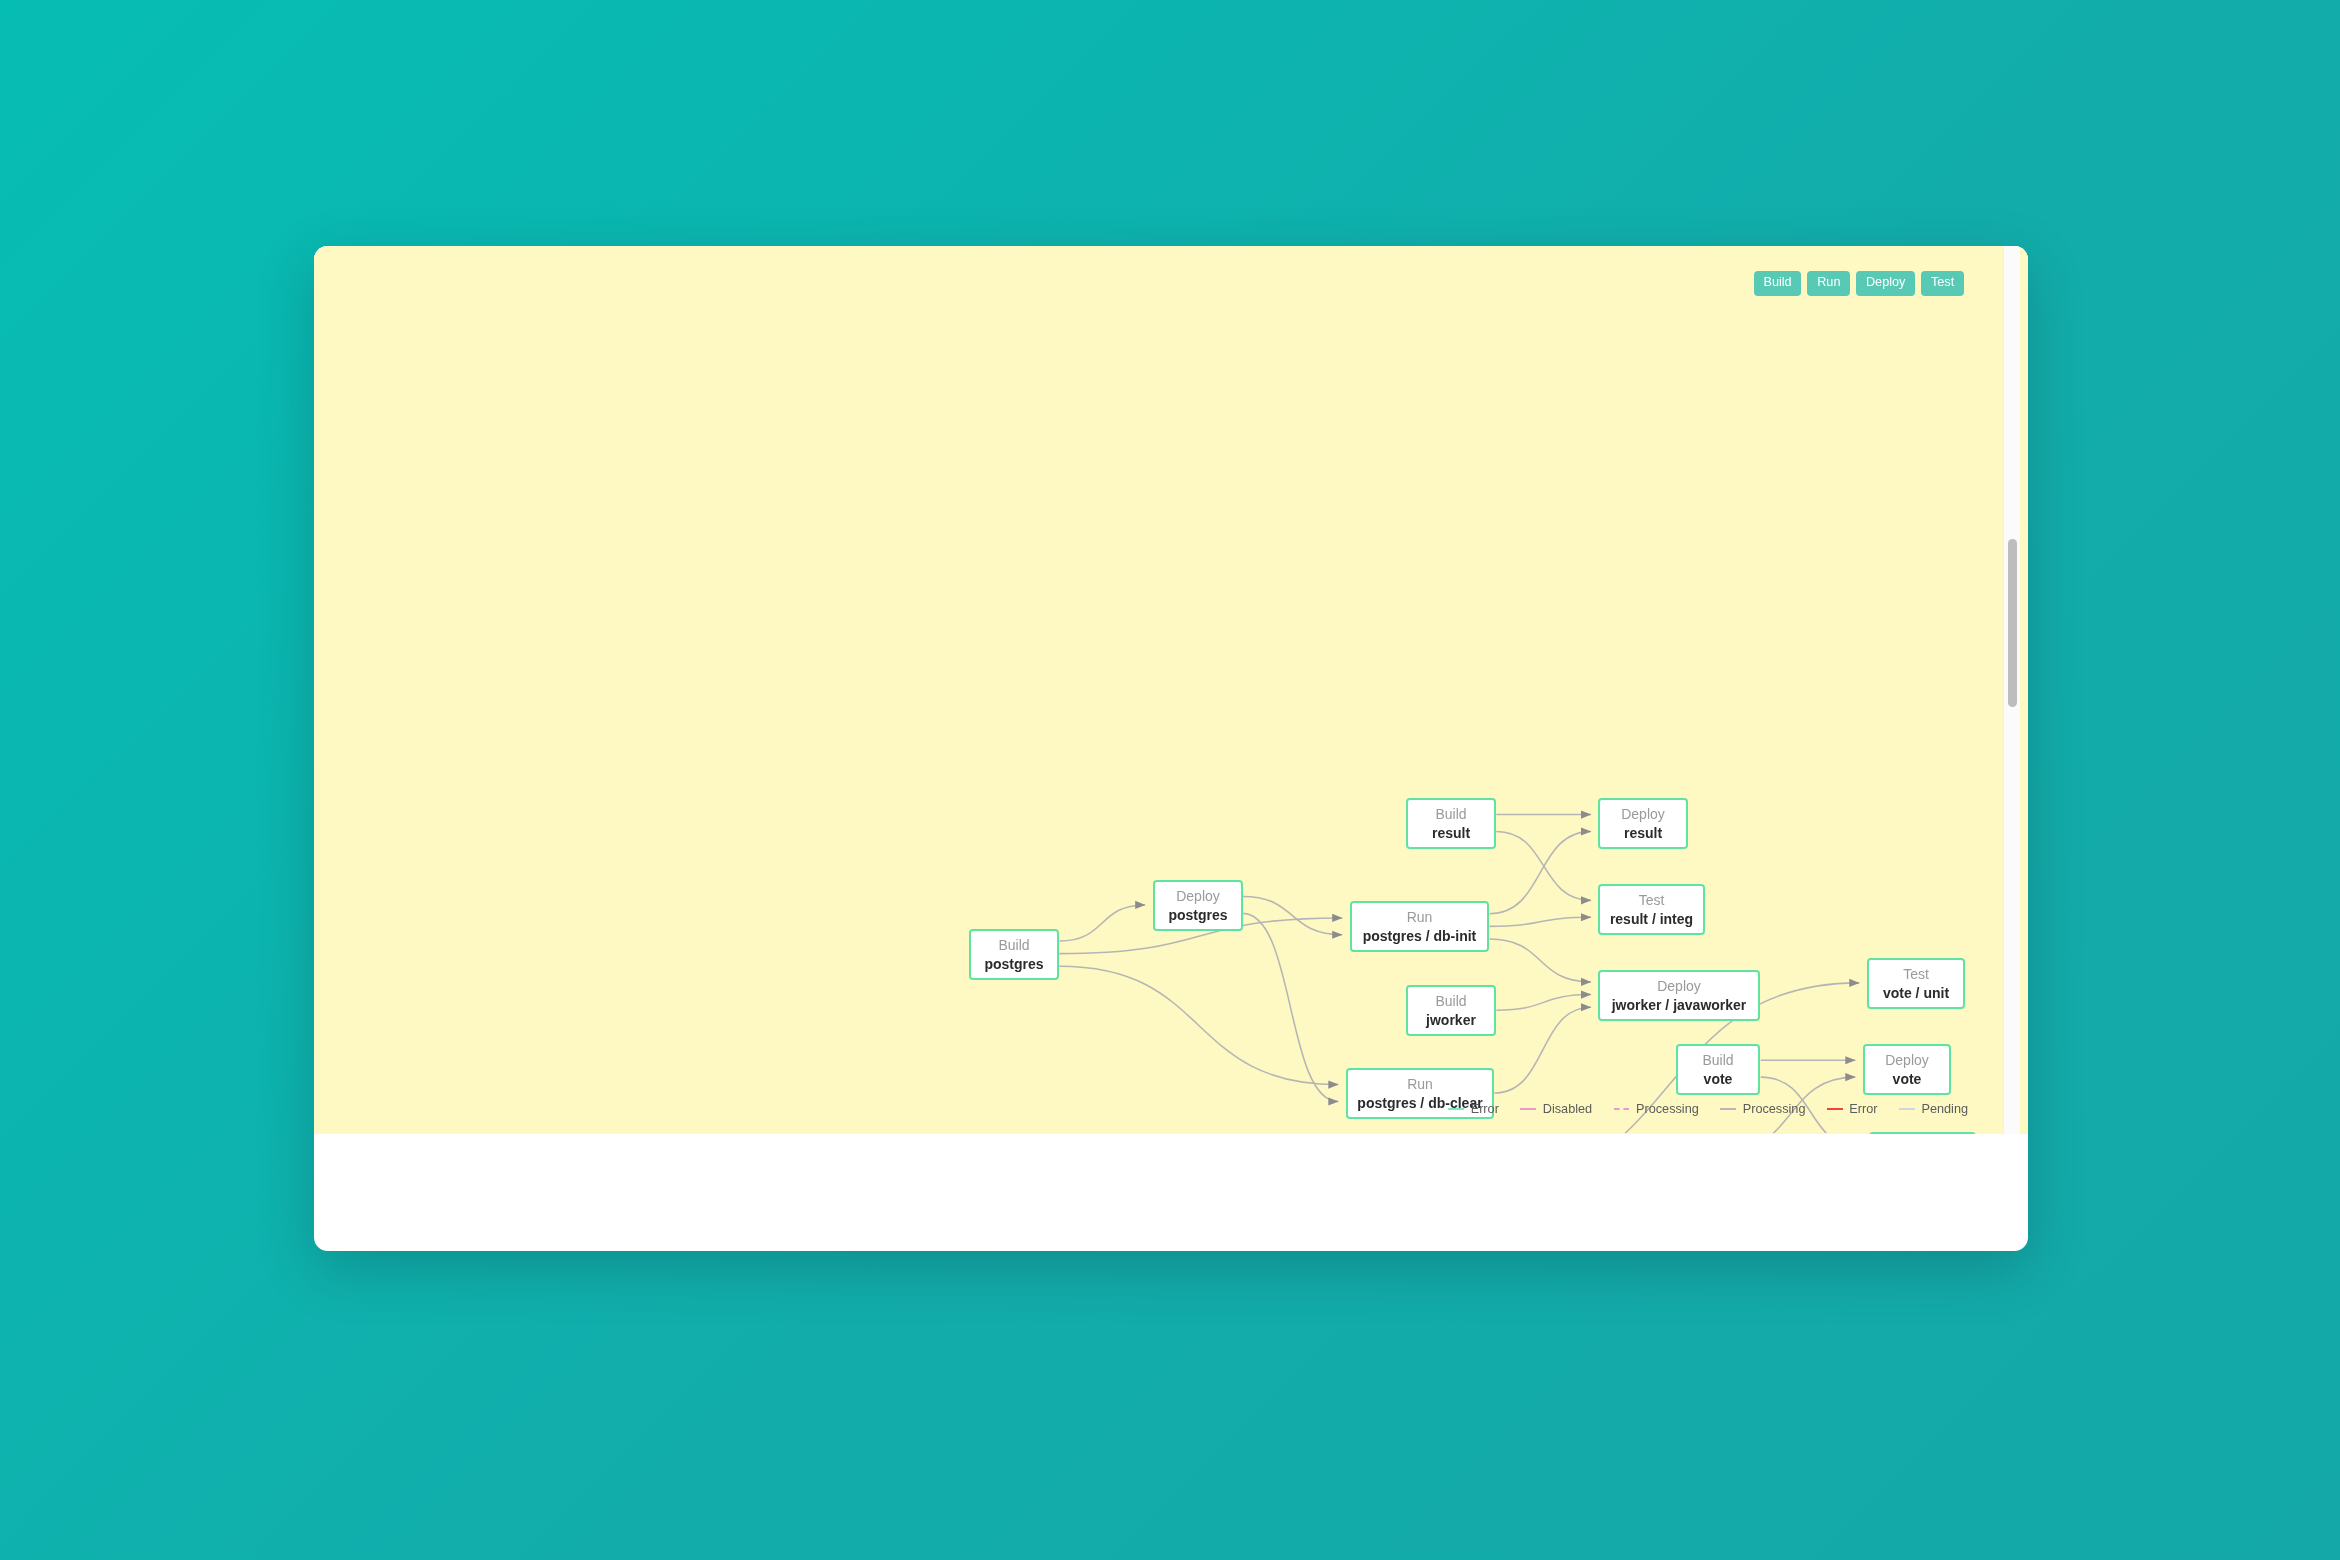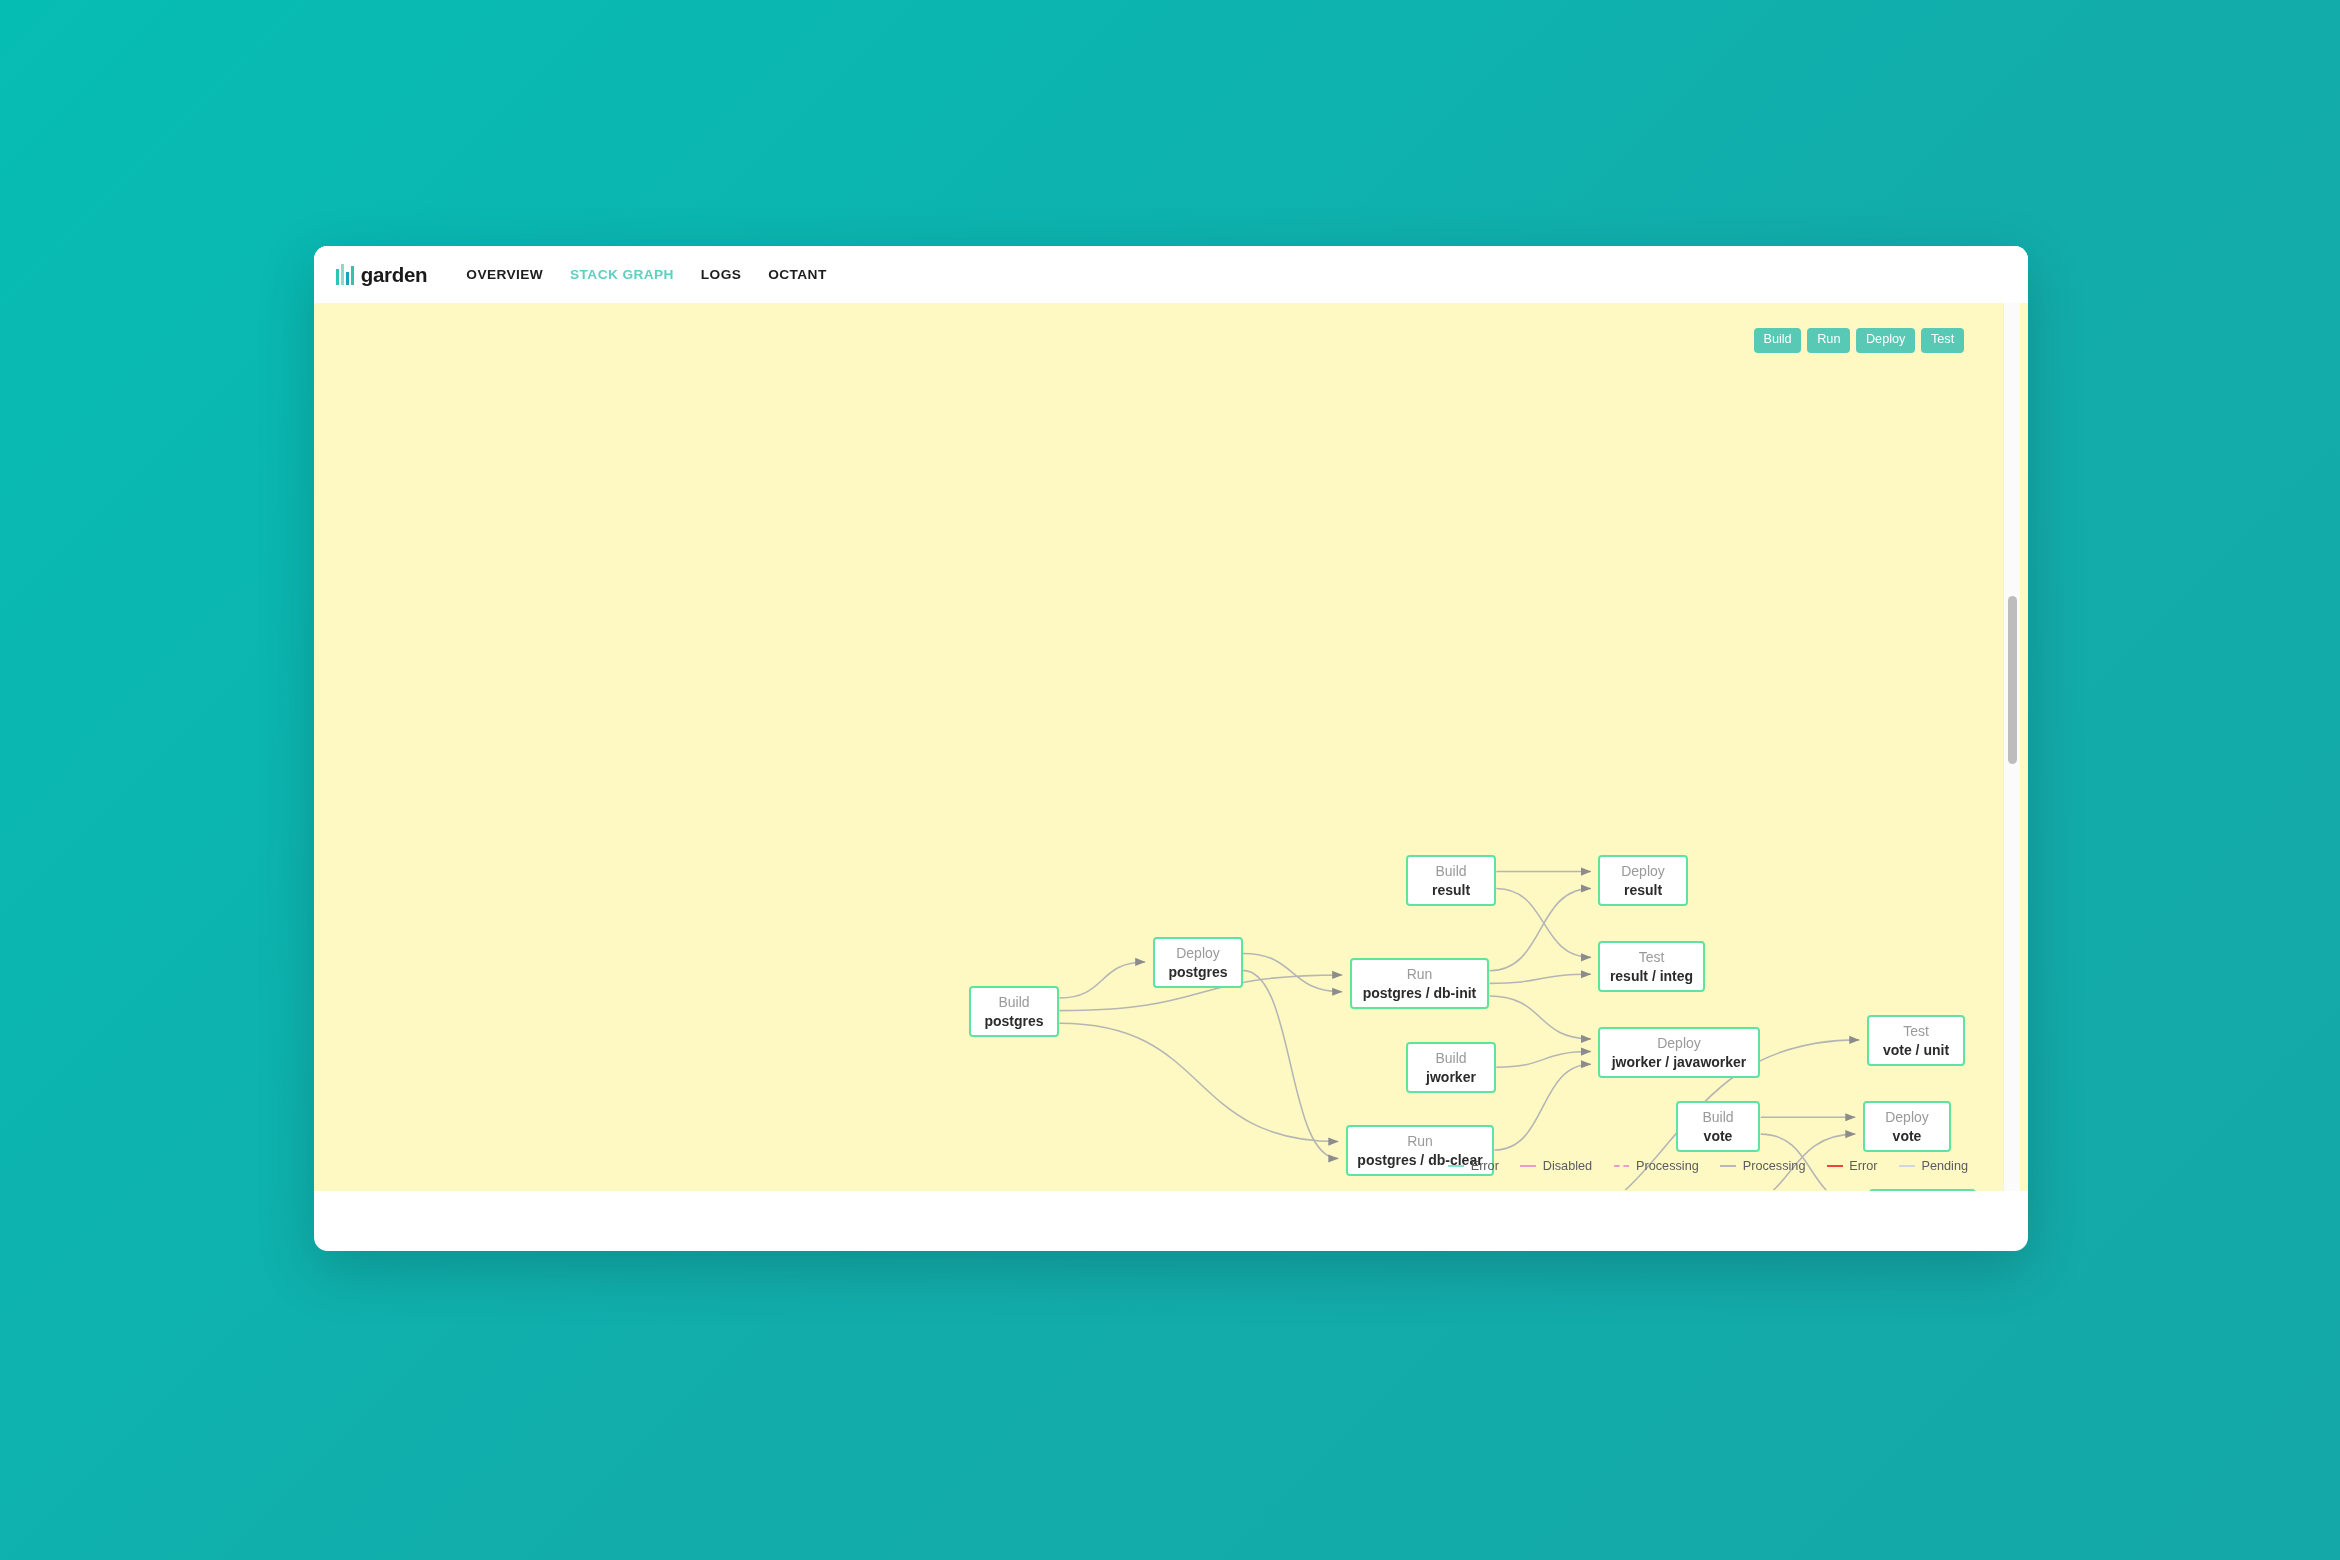--- a/index.html
+++ b/index.html
@@ -201,37 +201,20 @@
 </head>
 <body>
 
 <div id="desktop">
 
   <div id="browser-window">
 
 
     <div id="app">
 
-      <div id="app-nav">
-        <div id="brand">
-          <span id="brand-mark">
-            <i></i>
-              <i></i>
-              <i></i>
-              <i></i>
-          </span>
-          <span id="brand-name">garden</span>
-        </div>
-        <div id="nav-links">
-          <a class="nav-link">OVERVIEW</a>
-          <a class="nav-link active">STACK GRAPH</a>
-          <a class="nav-link">LOGS</a>
-          <a class="nav-link">OCTANT</a>
-        </div>
-      </div>
 
       <div id="graph-area">
 
         <div id="filter-bar">
           <button class="filter-btn">Build</button>
           <button class="filter-btn">Run</button>
           <button class="filter-btn">Deploy</button>
           <button class="filter-btn">Test</button>
         </div>
 

